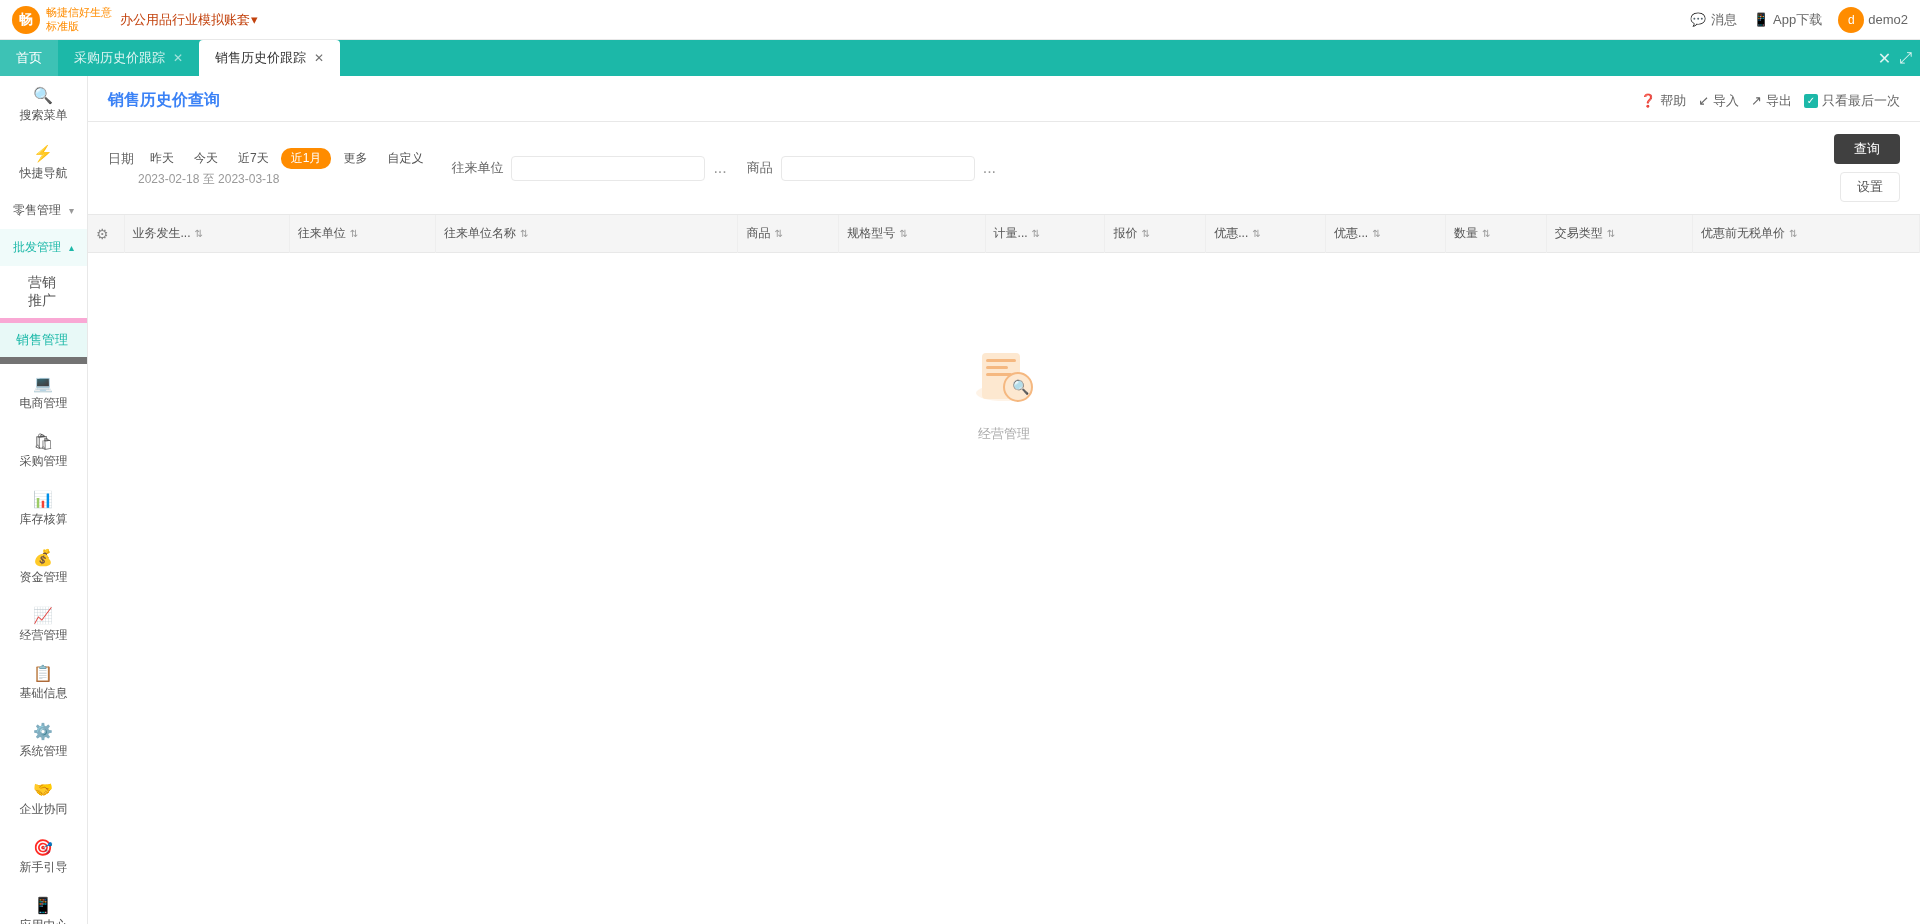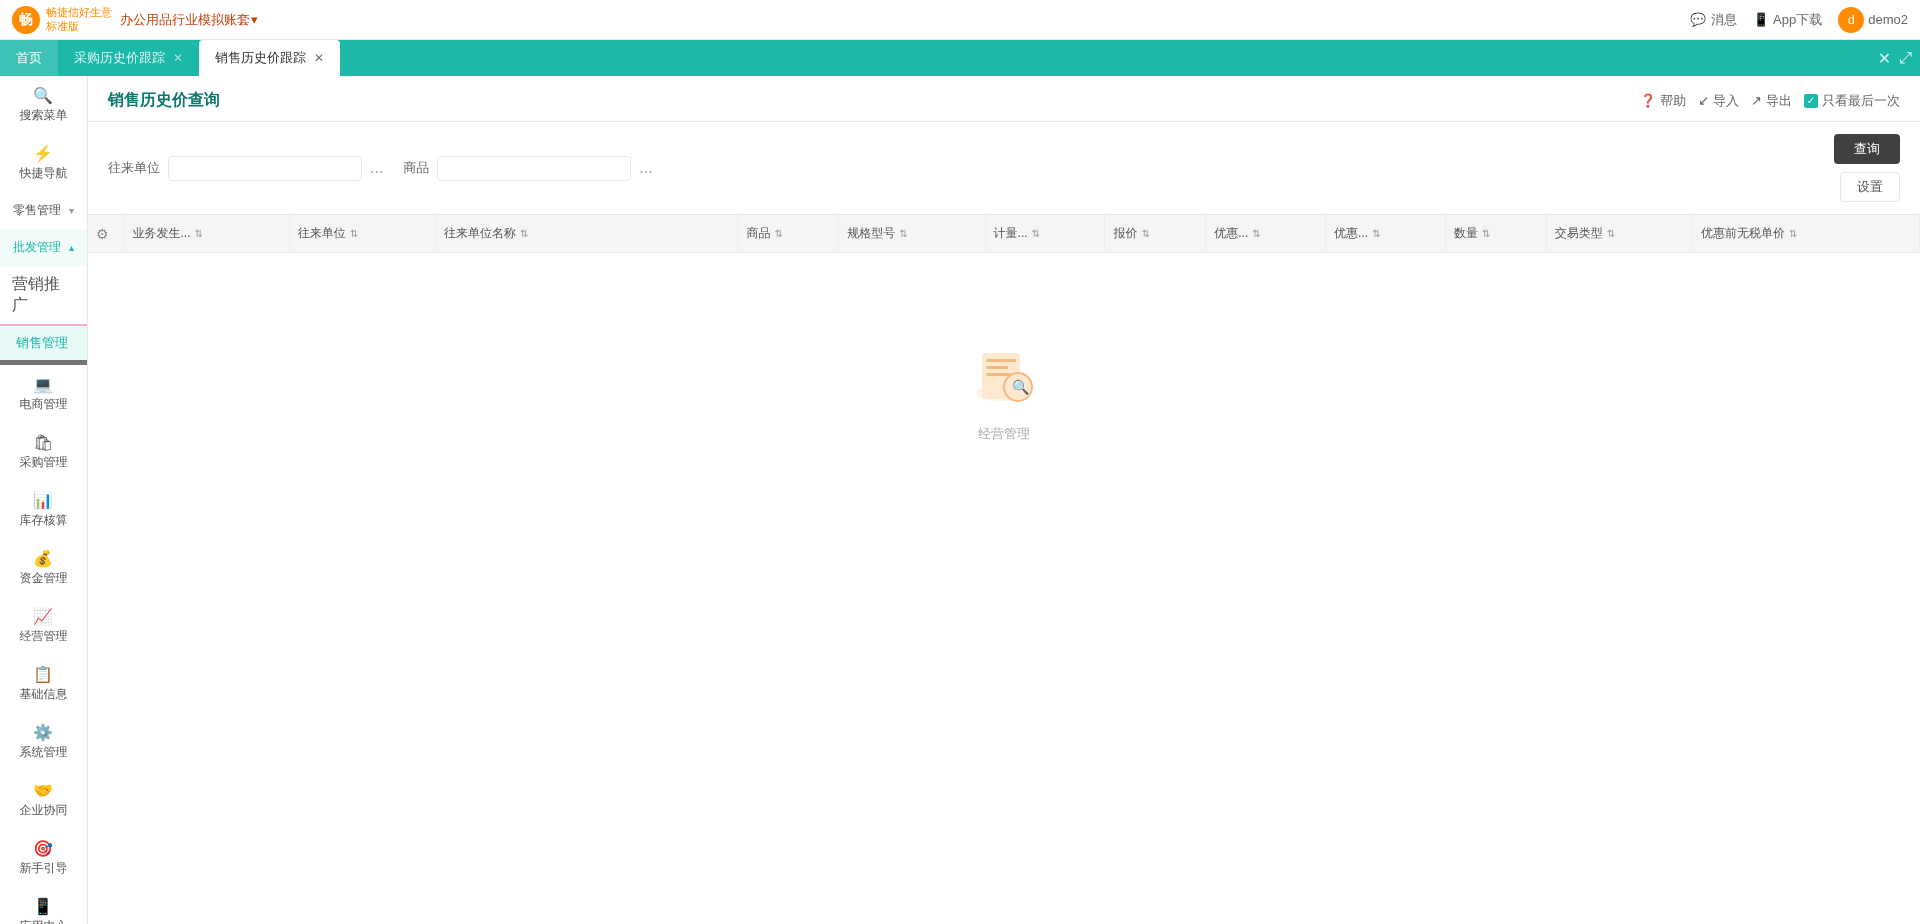--- a/index.html
+++ b/index.html
@@ -31,21 +31,21 @@
     
     .sidebar { width: 88px; background: #fff; border-right: 1px solid #e8e8e8; display: flex; flex-direction: column; flex-shrink: 0; overflow-y: auto; }
     .sidebar-item { display: flex; flex-direction: column; align-items: center; padding: 10px 4px; cursor: pointer; color: #555; font-size: 12px; gap: 2px; border-bottom: none; }
     .sidebar-item.has-sub { display: flex; flex-direction: row; align-items: center; justify-content: center; gap: 8px; padding: 10px 8px; }
     .sidebar-sub-item { display: flex; flex-direction: column; align-items: center; padding: 8px 4px; cursor: pointer; color: #555; font-size: 12px; gap: 2px; }
     .chevron { font-size: 10px; color: #999; }
 
     
     .content { flex: 1; display: flex; flex-direction: column; background: #f0f2f5; overflow: hidden; }
     .page-header { background: white; padding: 14px 20px 10px; border-bottom: 1px solid #e8e8e8; flex-shrink: 0; display: flex; align-items: center; justify-content: space-between; }
-    .page-title { font-size: 16px; font-weight: 600; color: #0f766e; }
+    .page-title { font-size: 16px; font-weight: 600; color: #3b82f6; }
     .page-header-actions { display: flex; align-items: center; gap: 12px; font-size: 13px; color: #666; }
     .page-header-action { display: flex; align-items: center; gap: 4px; cursor: pointer; }
     .only-last-checkbox { display: flex; align-items: center; gap: 4px; }
     .checkbox-checked { width: 14px; height: 14px; background: #1cb8a8; border-radius: 2px; display: flex; align-items: center; justify-content: center; color: white; font-size: 10px; }
 
     
     .filter-area { background: white; padding: 12px 20px; border-bottom: 1px solid #e8e8e8; flex-shrink: 0; }
     .filter-row { display: flex; align-items: center; gap: 20px; }
     .filter-group { display: flex; align-items: center; gap: 8px; }
     .filter-label { color: #666; font-size: 13px; flex-shrink: 0; }
@@ -143,24 +143,24 @@
       <span>快捷导航</span>
     </div>
     <div class="sidebar-item has-sub">
       <span>零售管理</span>
       <span class="chevron">▾</span>
     </div>
     <div class="sidebar-item has-sub" style="background:#f0fbfa; color:#1cb8a8;">
       <span>批发管理</span>
       <span class="chevron" style="color:#1cb8a8;">▴</span>
     </div>
-    <div class="sidebar-sub-item" style="padding-left: 16px; align-items: flex-start; padding: 8px 12px; font-size:16px; color:#555; border-bottom: 2px solid #f9a8d4;">
+    <div class="sidebar-sub-item" style="padding-left: 16px; align-items: flex-start; padding: 8px 28px; font-size:14px; color:#555; border-bottom: 5px solid #f9a8d4;">
       <span>营销推广</span>
     </div>
-    <div class="sidebar-sub-item" style="padding-left: 16px; align-items: flex-start; padding: 8px 16px; font-size:13px; color:#1cb8a8; background:#e8f9f7; border-bottom: 5px solid #737373;">
+    <div class="sidebar-sub-item" style="padding-left: 16px; align-items: flex-start; padding: 8px 16px; font-size:13px; color:#1cb8a8; background:#e8f9f7; border-bottom: 7px solid #737373;">
       <span>销售管理</span>
     </div>
     <div class="sidebar-item">
       <span style="font-size:16px;">💻</span>
       <span>电商管理</span>
     </div>
     <div class="sidebar-item">
       <span style="font-size:16px;">🛍</span>
       <span>采购管理</span>
     </div>
@@ -223,20 +223,34 @@
         <div class="only-last-checkbox">
           <div class="checkbox-checked">✓</div>
           <span>只看最后一次</span>
         </div>
       </div>
     </div>
 
     <div class="filter-area">
       <div class="filter-row">
 
+        <div class="filter-date-group">
+          <div style="display:flex; align-items:center; gap:8px;">
+            <span class="filter-label">日期</span>
+            <div class="date-buttons">
+              <span class="date-btn">昨天</span>
+              <span class="date-btn">今天</span>
+              <span class="date-btn">近7天</span>
+              <span class="date-btn active">近1月</span>
+              <span class="date-btn">更多</span>
+              <span class="date-btn">自定义</span>
+            </div>
+          </div>
+          <div class="date-range" style="margin-left: 30px;">2023-02-18 至 2023-03-18</div>
+        </div>
 
         <div class="filter-group">
           <span class="filter-label">往来单位</span>
           <input class="filter-input" type="text" style="min-width: 180px;" placeholder="">
           <span class="filter-dots">...</span>
         </div>
 
         <div class="filter-group">
           <span class="filter-label">商品</span>
           <input class="filter-input" type="text" style="min-width: 180px;" placeholder="">

